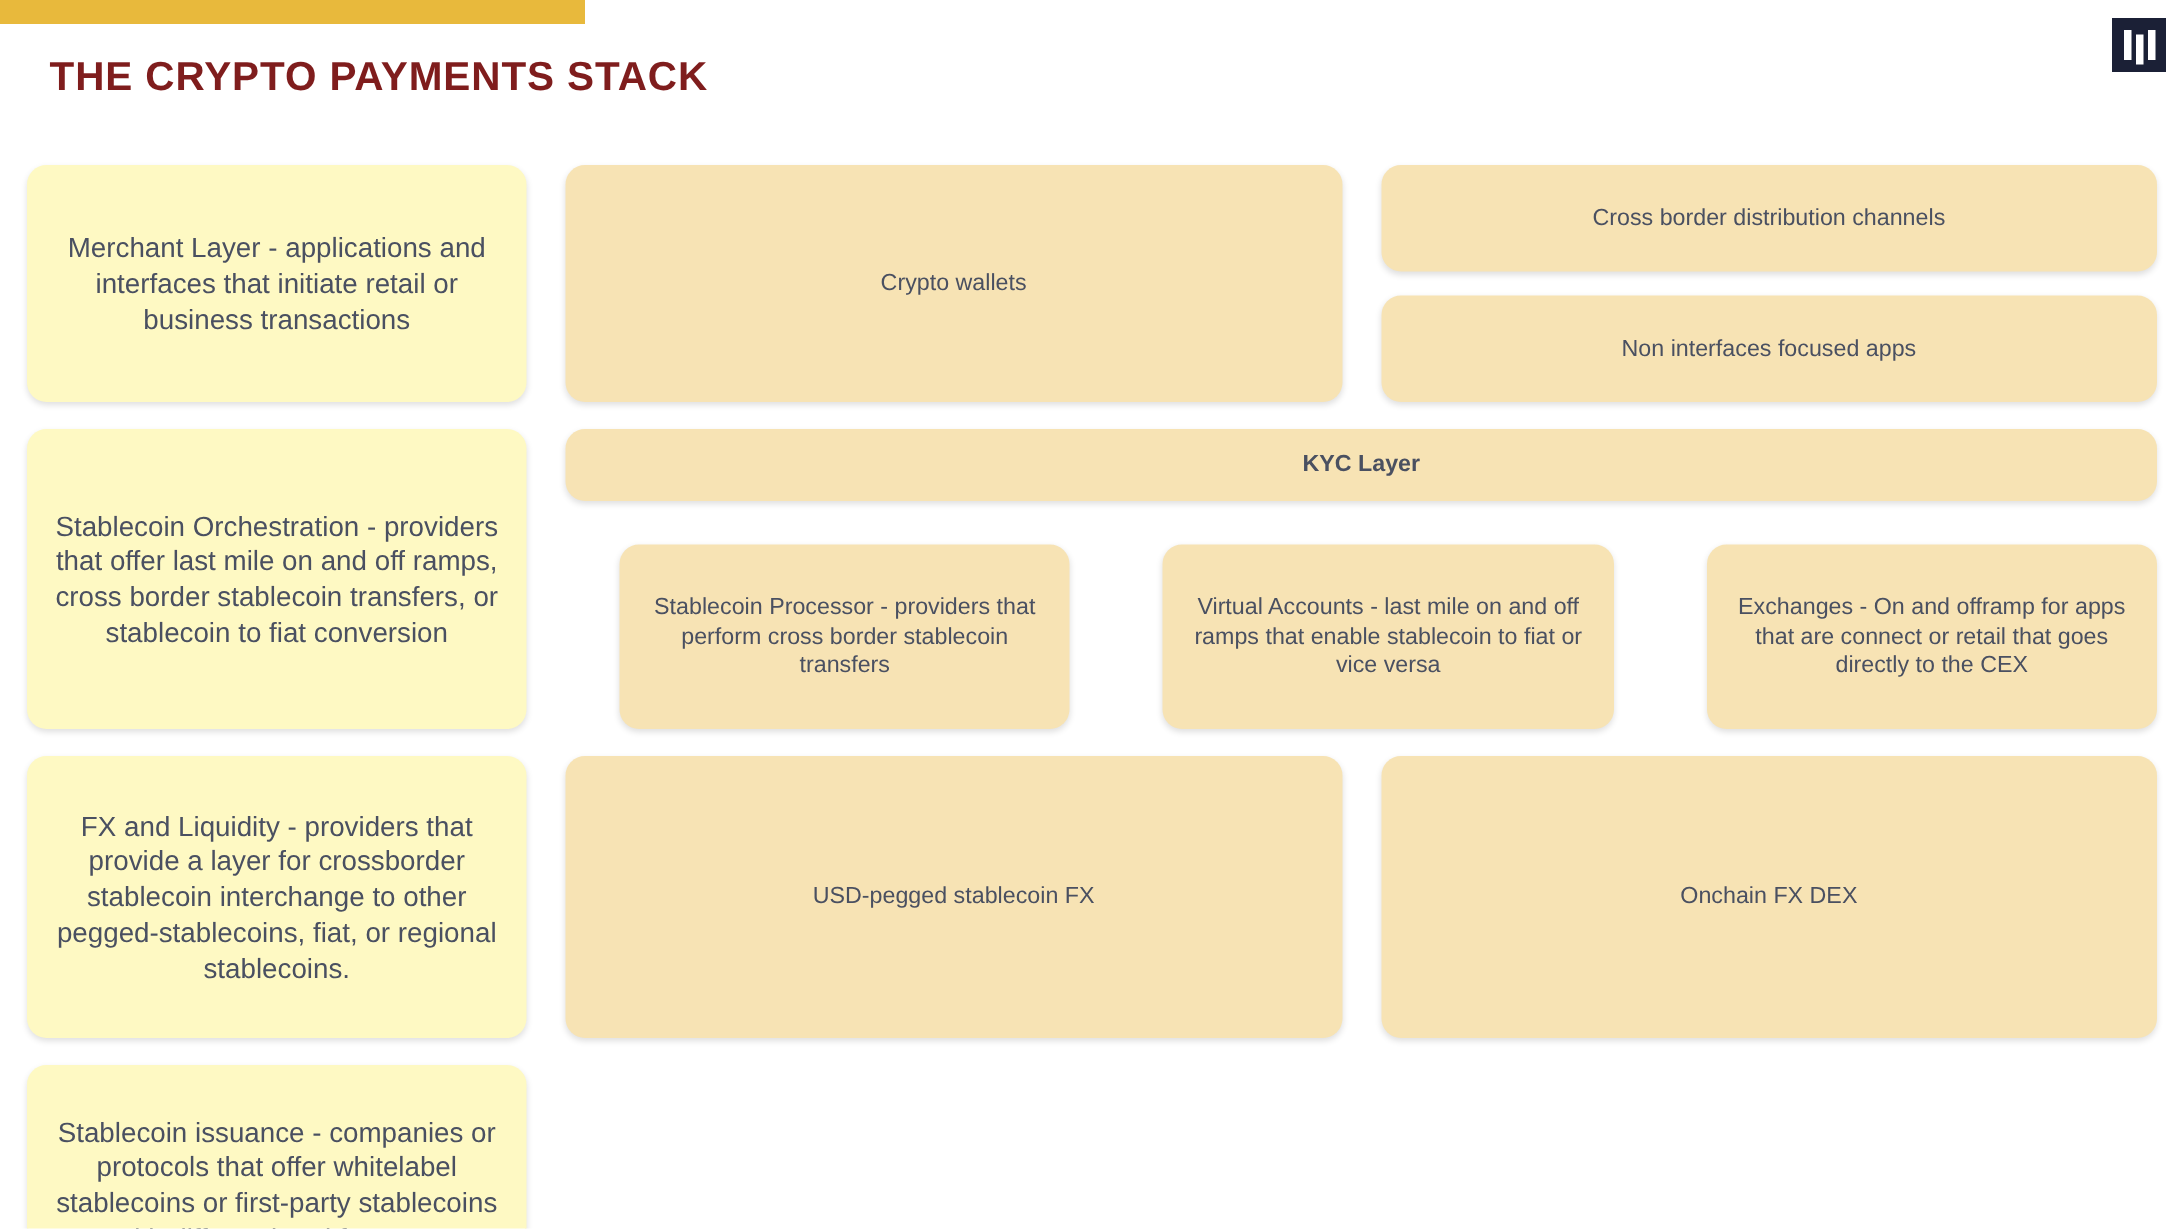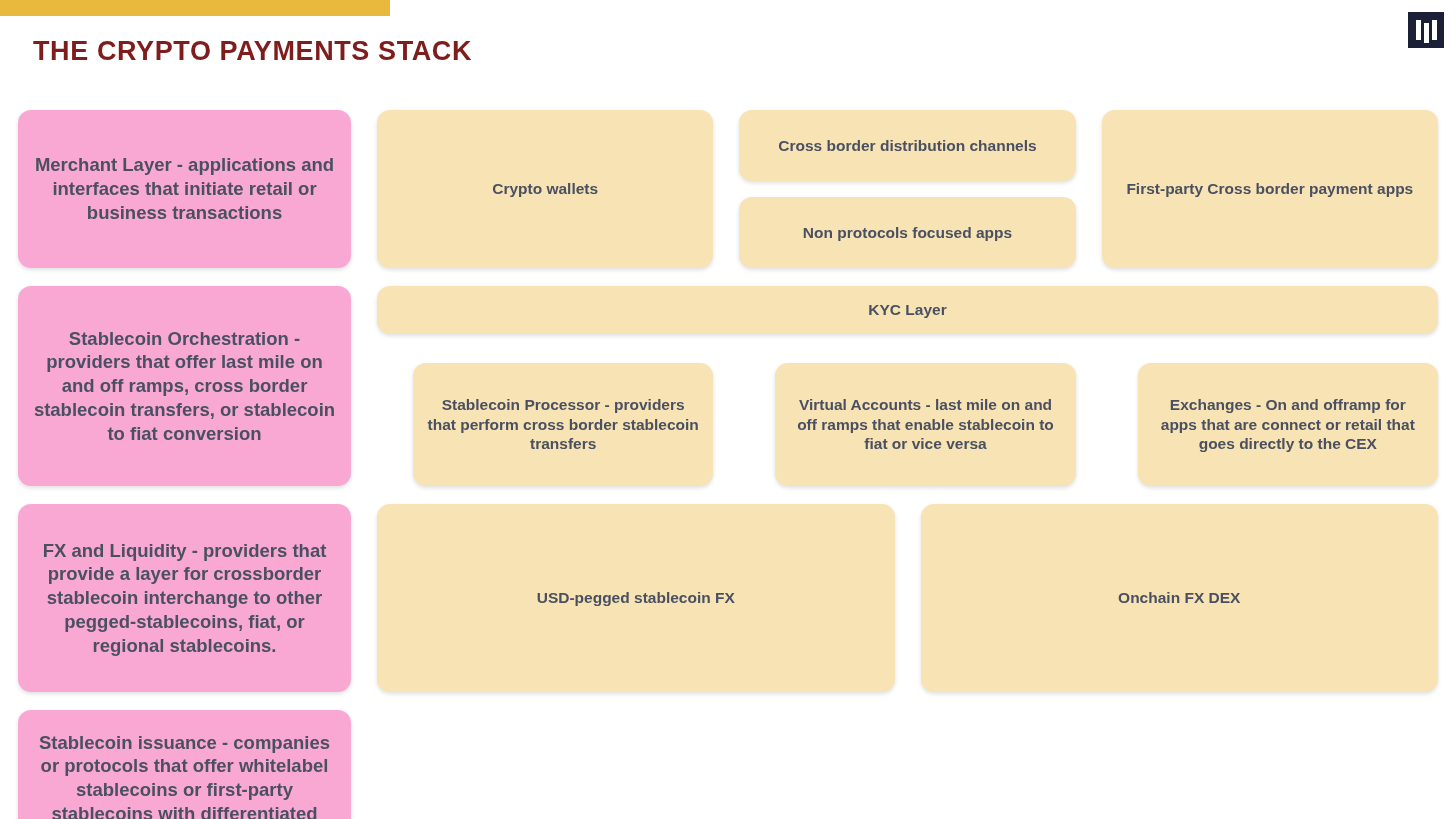--- a/index.html
+++ b/index.html
@@ -78,25 +78,25 @@
 
   .card {
     border-radius: 13px;
     display: flex;
     align-items: center;
     justify-content: center;
     text-align: center;
     padding: 10px 14px;
     box-sizing: border-box;
     color: #4a5061;
-    font-weight: bold;
+    font-weight: normal;
     line-height: 1.28;
     box-shadow: 0 2px 4px rgba(0,0,0,0.13);
   }
-  .card.dark  { background: #f9a8d4; font-size: 18.5px; }
+  .card.dark  { background: #fef9c3; font-size: 18.5px; }
   .card.light { background: #f7e3b4; font-size: 15.5px; }
 
   .card.banner {
     background: #f7e3b4;
     font-size: 15.5px;
     font-weight: bold;
     height: 48px;
     width: 100%;
     margin-bottom: 16px;
   }
@@ -134,24 +134,21 @@
   <div class="row r1">
     <div class="col-label">
       <div class="card dark" style="height:100%;">Merchant Layer  - applications and interfaces that initiate retail or business transactions</div>
     </div>
     <div class="col-rest">
       <div class="col-cell">
         <div class="card light">Crypto wallets</div>
       </div>
       <div class="col-cell split">
         <div class="card light">Cross border distribution channels</div>
-        <div class="card light">Non protocols focused apps</div>
-      </div>
-      <div class="col-cell">
-        <div class="card light">First-party Cross border payment apps</div>
+        <div class="card light">Non interfaces focused apps</div>
       </div>
     </div>
   </div>
 
   <div class="row r2">
     <div class="col-label">
       <div class="card dark" style="height:100%;">Stablecoin Orchestration - providers that offer last mile on and off ramps, cross border stablecoin transfers, or stablecoin to fiat conversion</div>
     </div>
     <div class="row-stack">
       <div class="card banner">KYC Layer</div>

